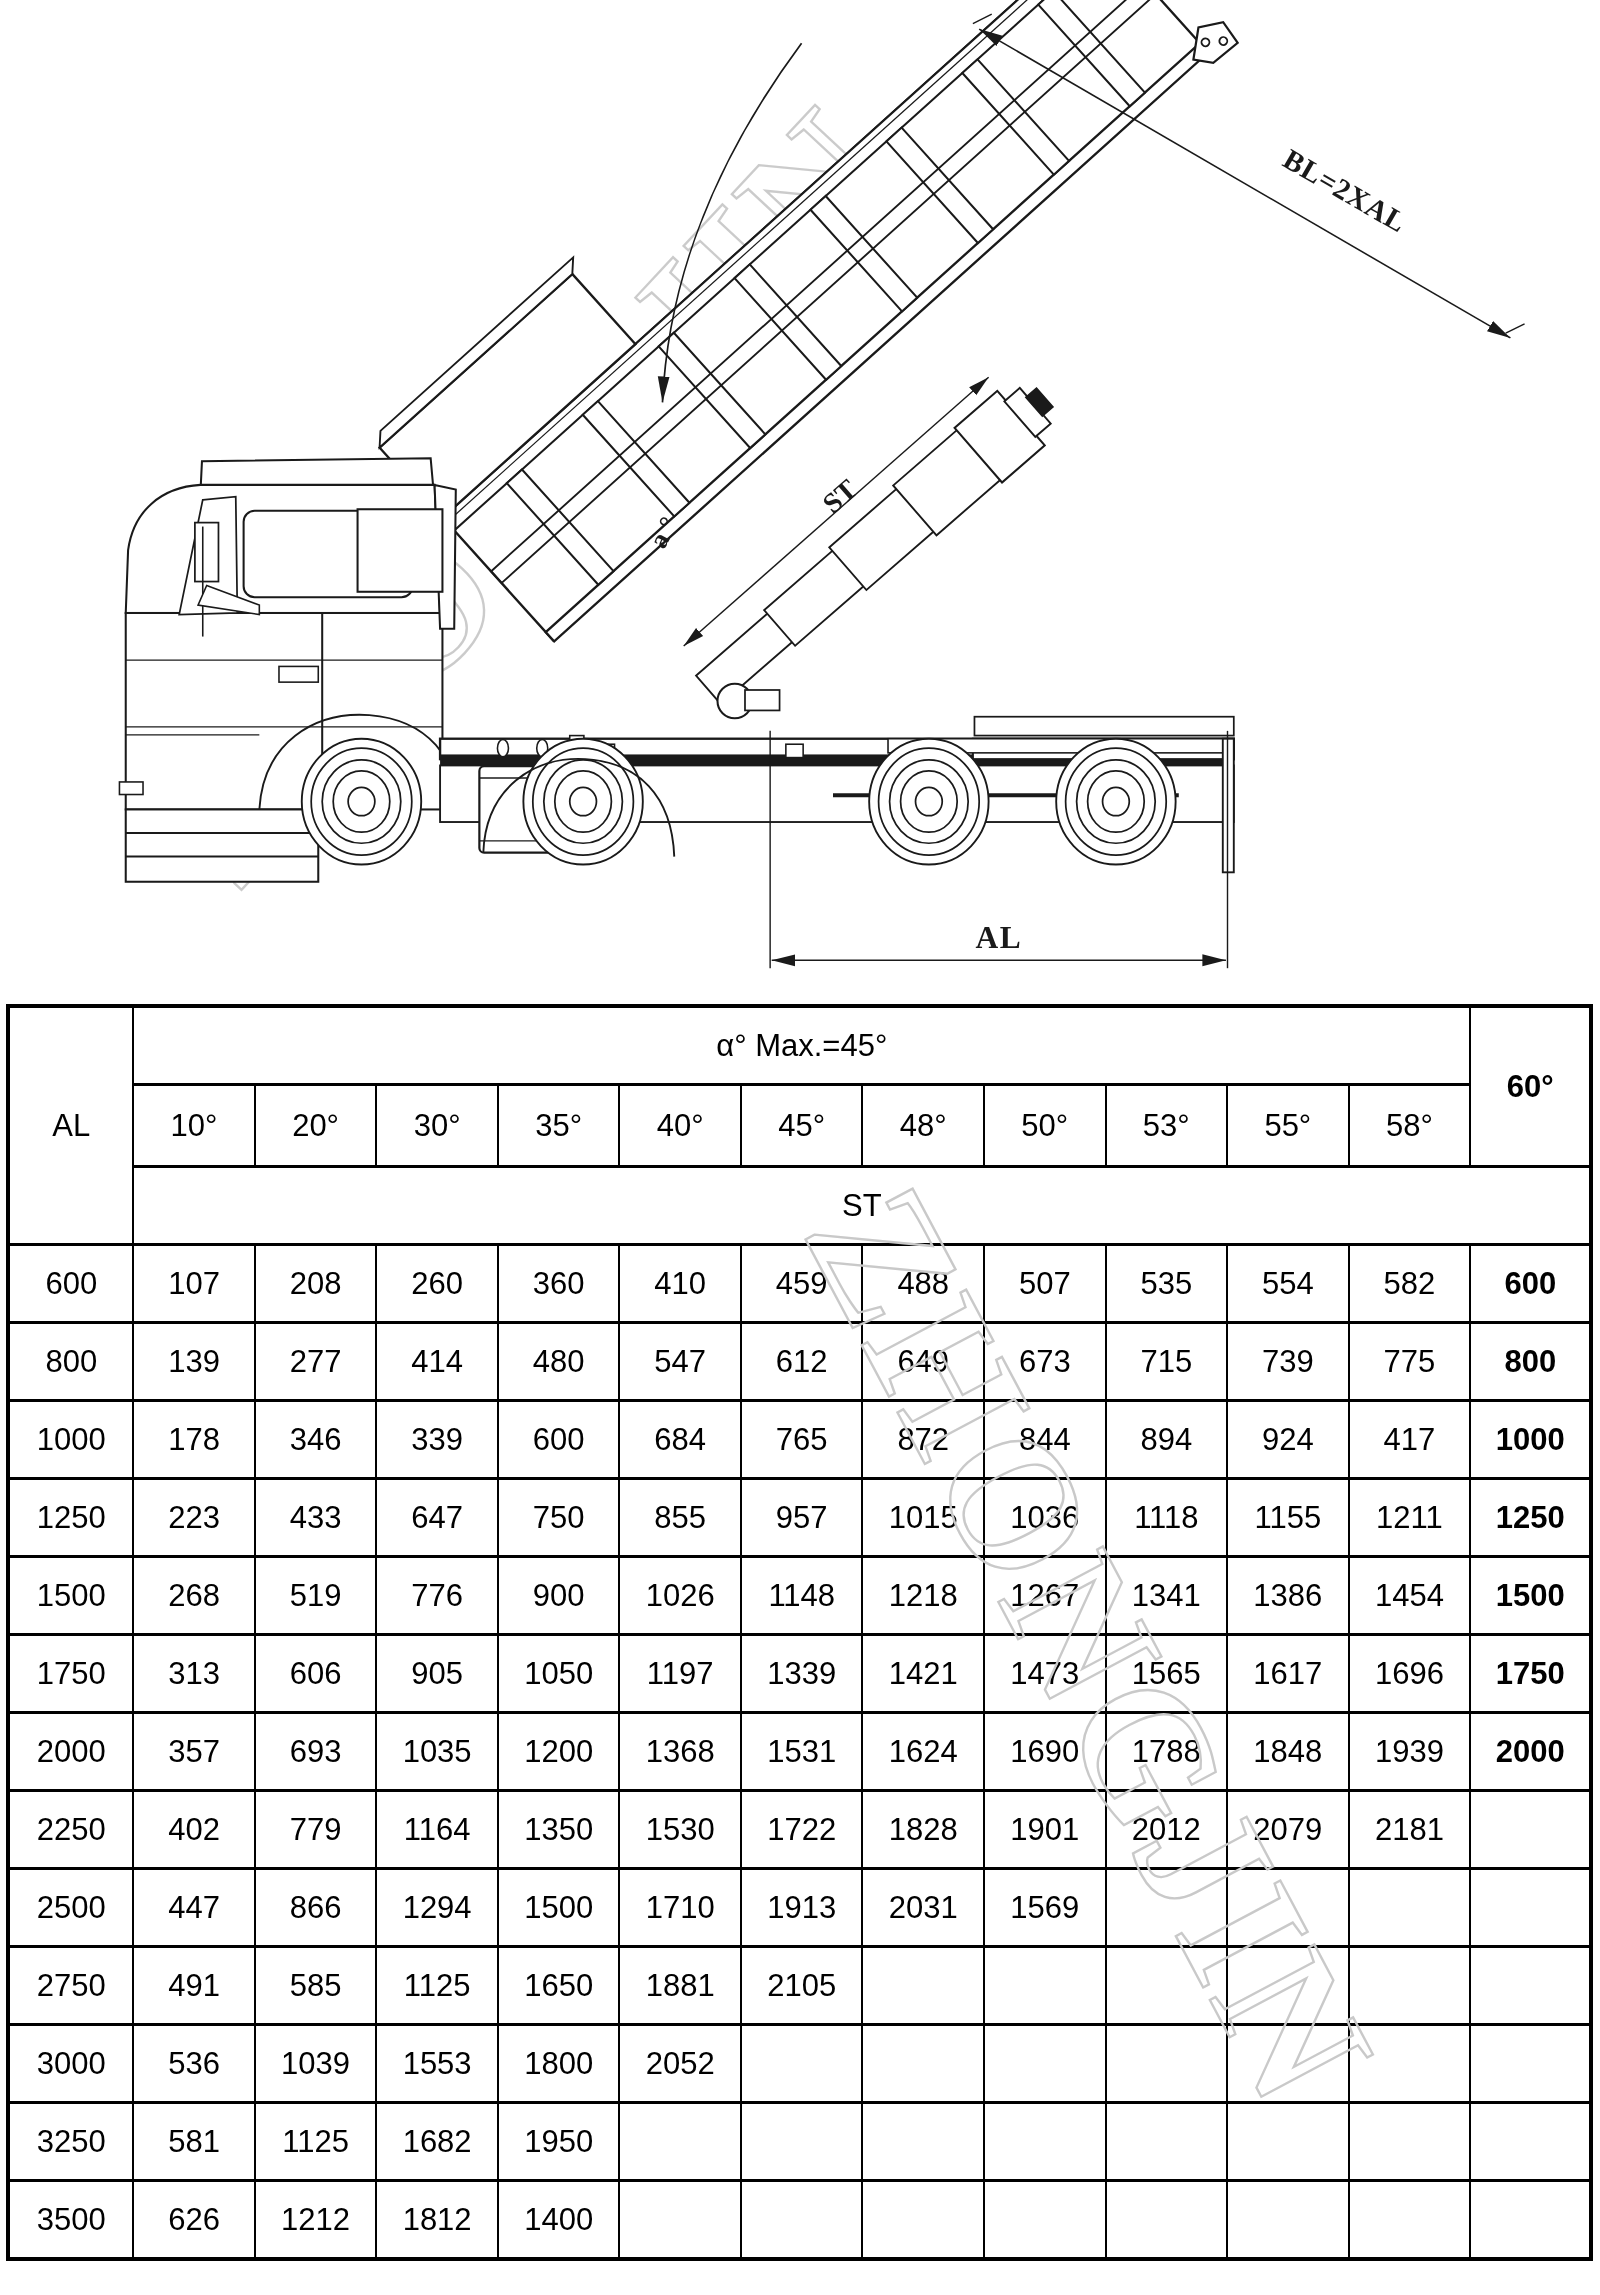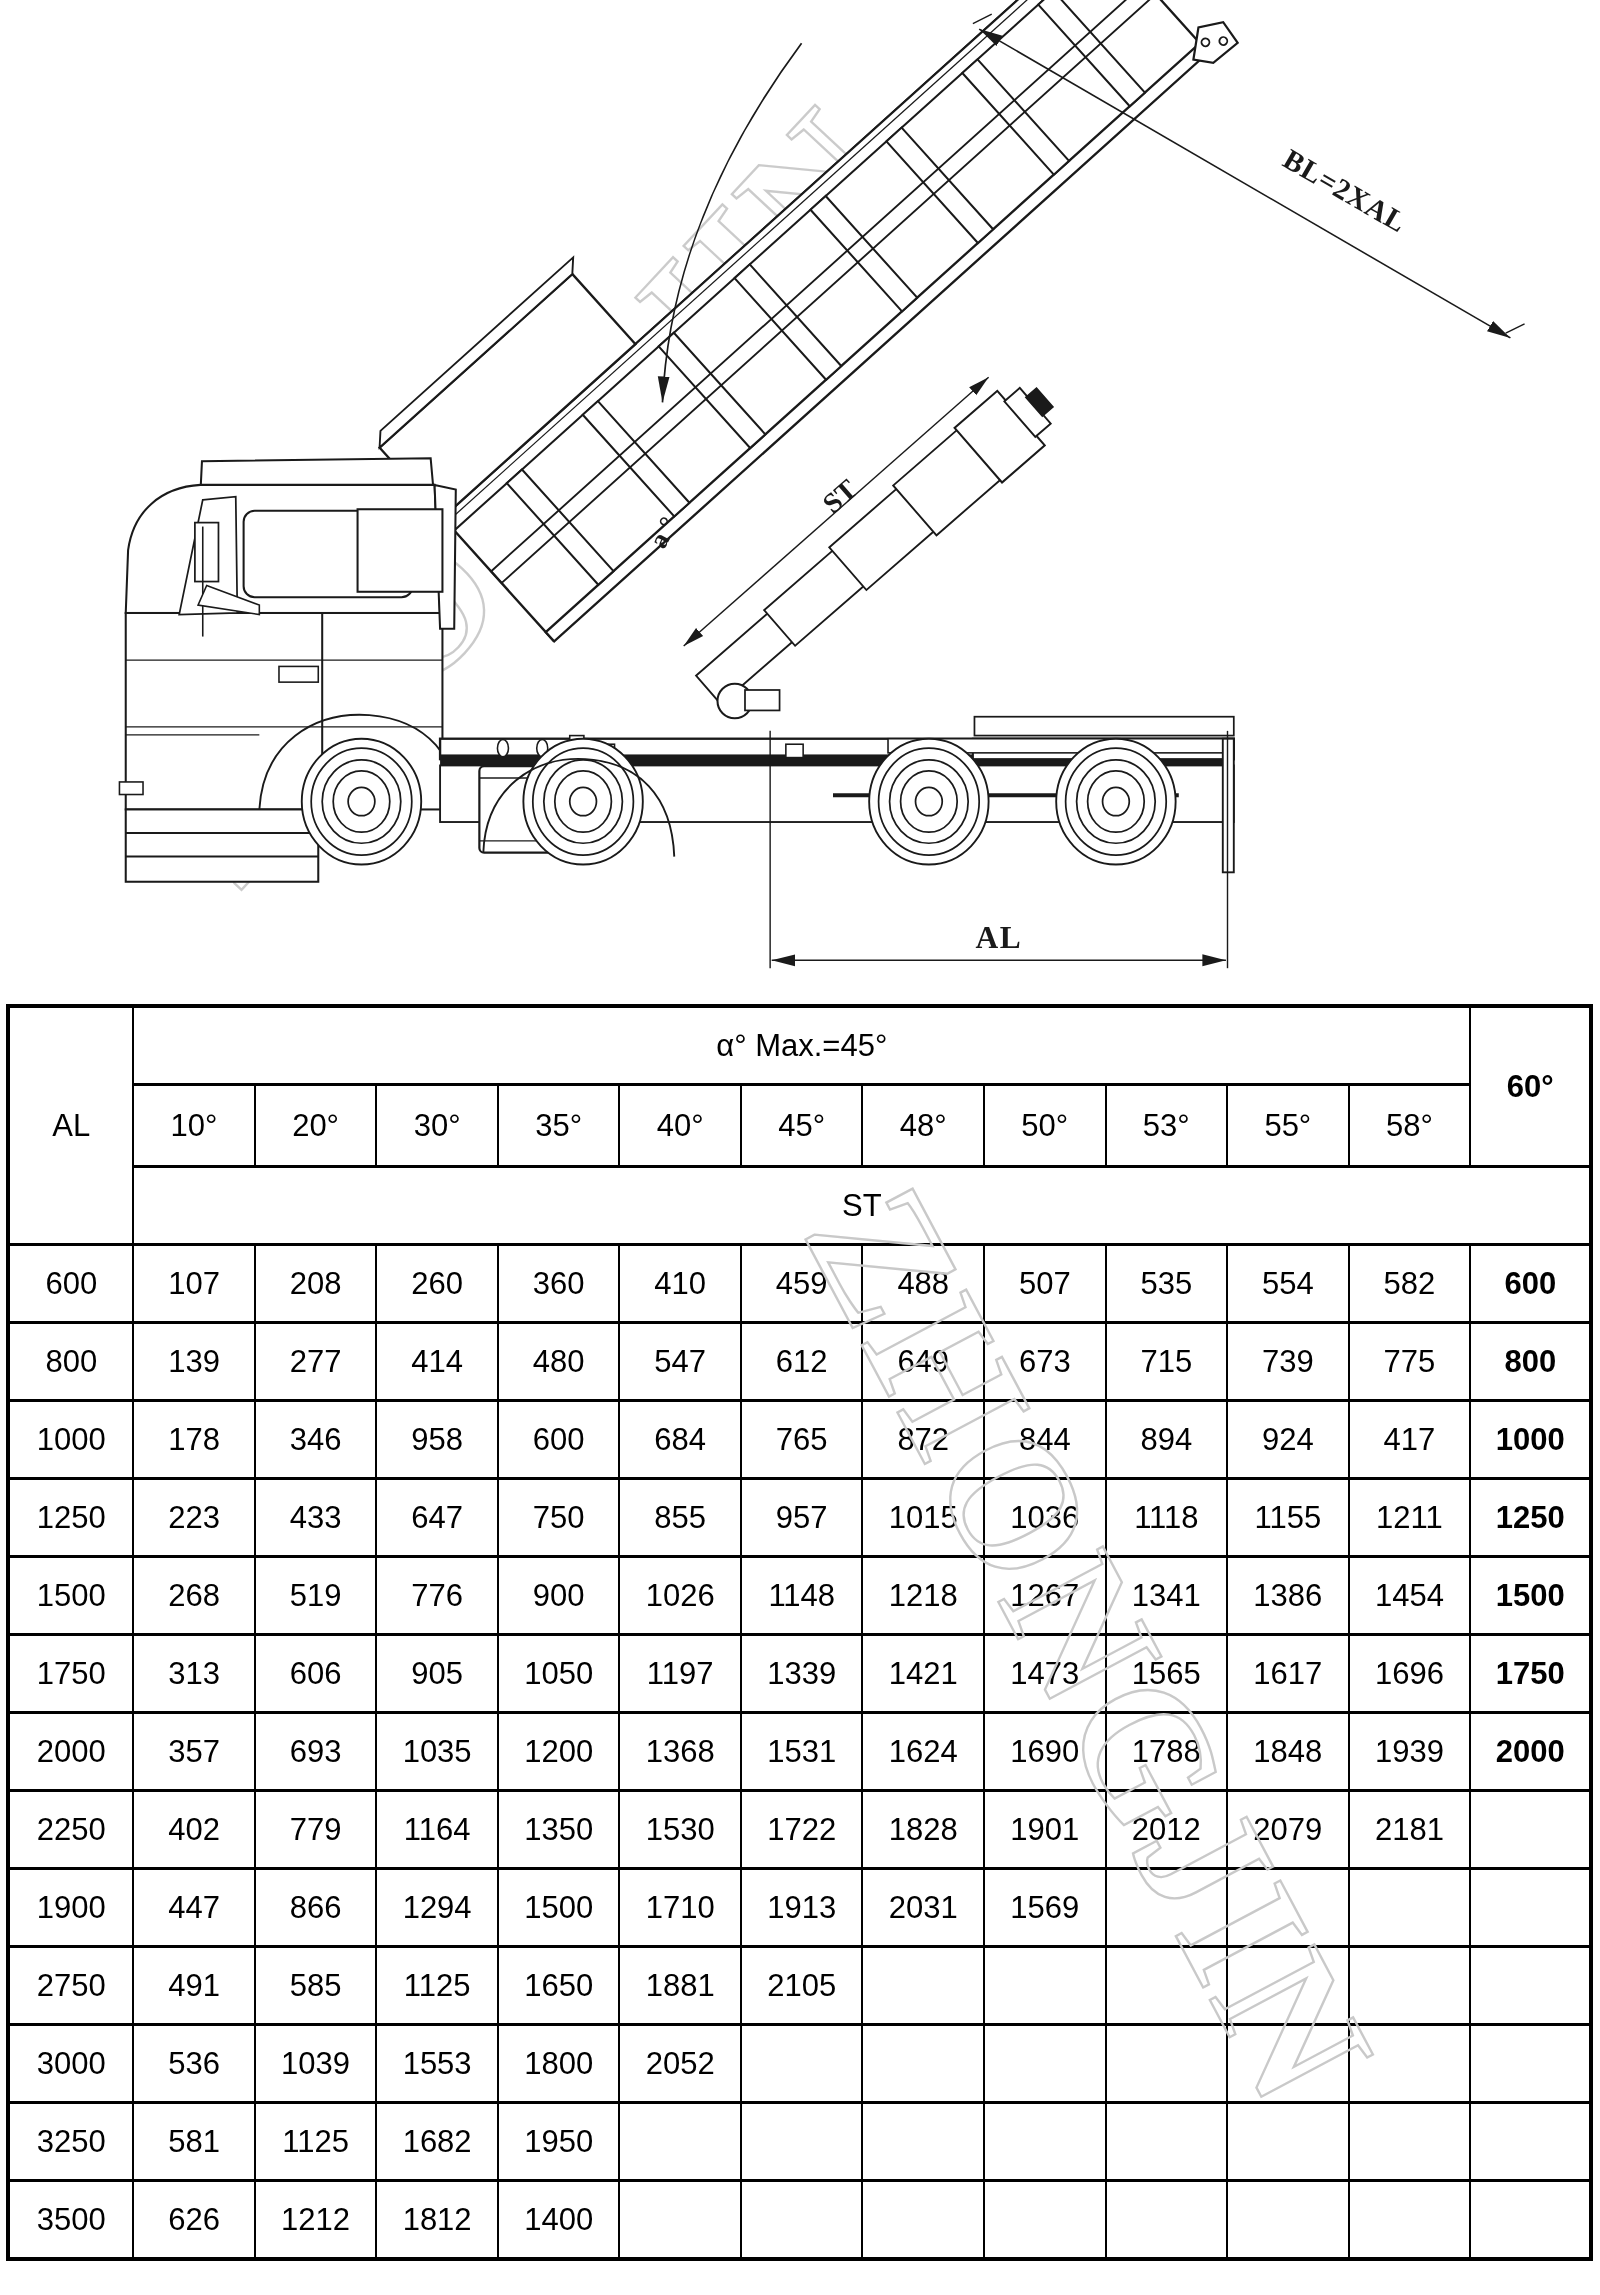--- a/index.html
+++ b/index.html
@@ -352,21 +352,21 @@
           <td>673</td>
           <td>715</td>
           <td>739</td>
           <td>775</td>
           <td class="col60">800</td>
         </tr>
         <tr class="data-row">
           <td class="al-corner">1000</td>
           <td>178</td>
           <td>346</td>
-          <td>958</td>
+          <td>339</td>
           <td>600</td>
           <td>684</td>
           <td>765</td>
           <td>872</td>
           <td>844</td>
           <td>894</td>
           <td>924</td>
           <td>417</td>
           <td class="col60">1000</td>
         </tr>
@@ -439,21 +439,21 @@
           <td>1530</td>
           <td>1722</td>
           <td>1828</td>
           <td>1901</td>
           <td>2012</td>
           <td>2079</td>
           <td>2181</td>
           <td class="col60 blank"></td>
         </tr>
         <tr class="data-row">
-          <td class="al-corner">1900</td>
+          <td class="al-corner">2500</td>
           <td>447</td>
           <td>866</td>
           <td>1294</td>
           <td>1500</td>
           <td>1710</td>
           <td>1913</td>
           <td>2031</td>
           <td>1569</td>
           <td class="blank"></td>
           <td class="blank"></td>

